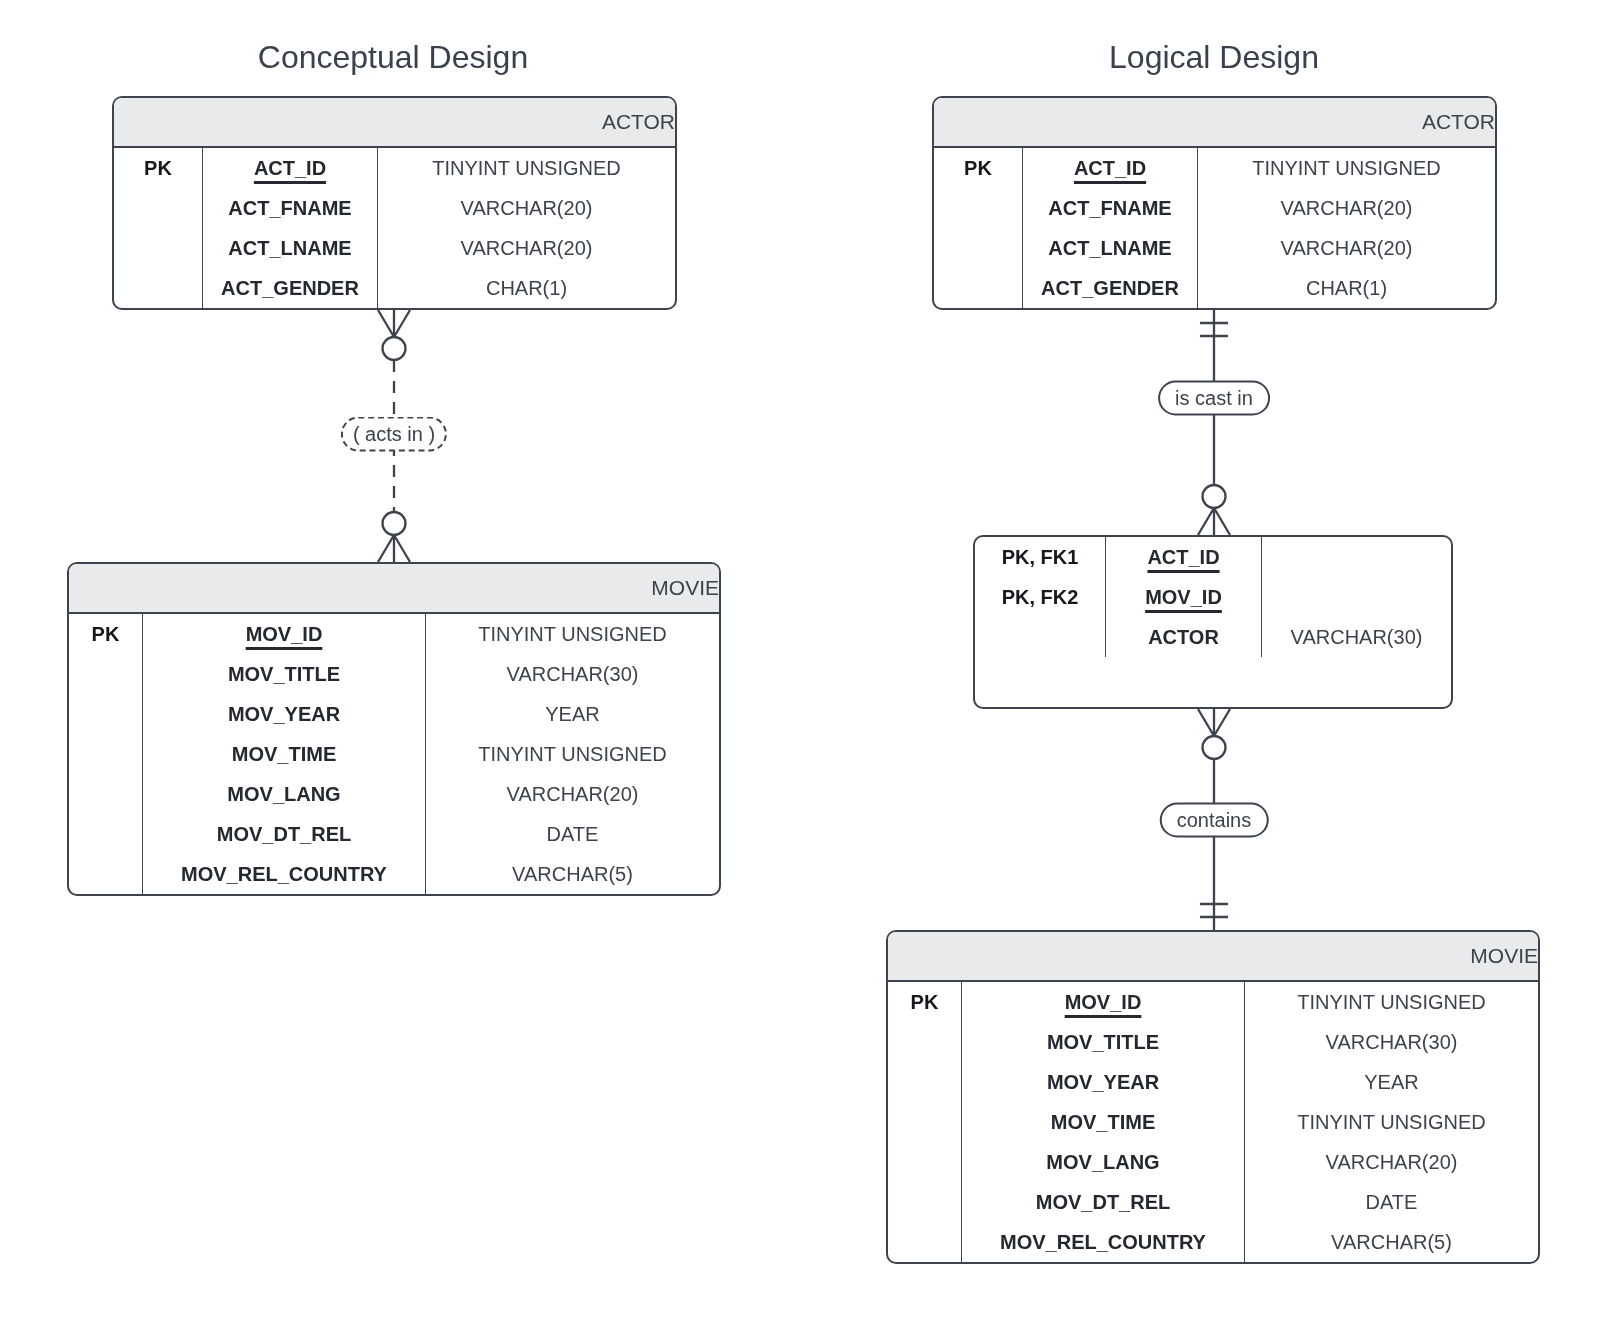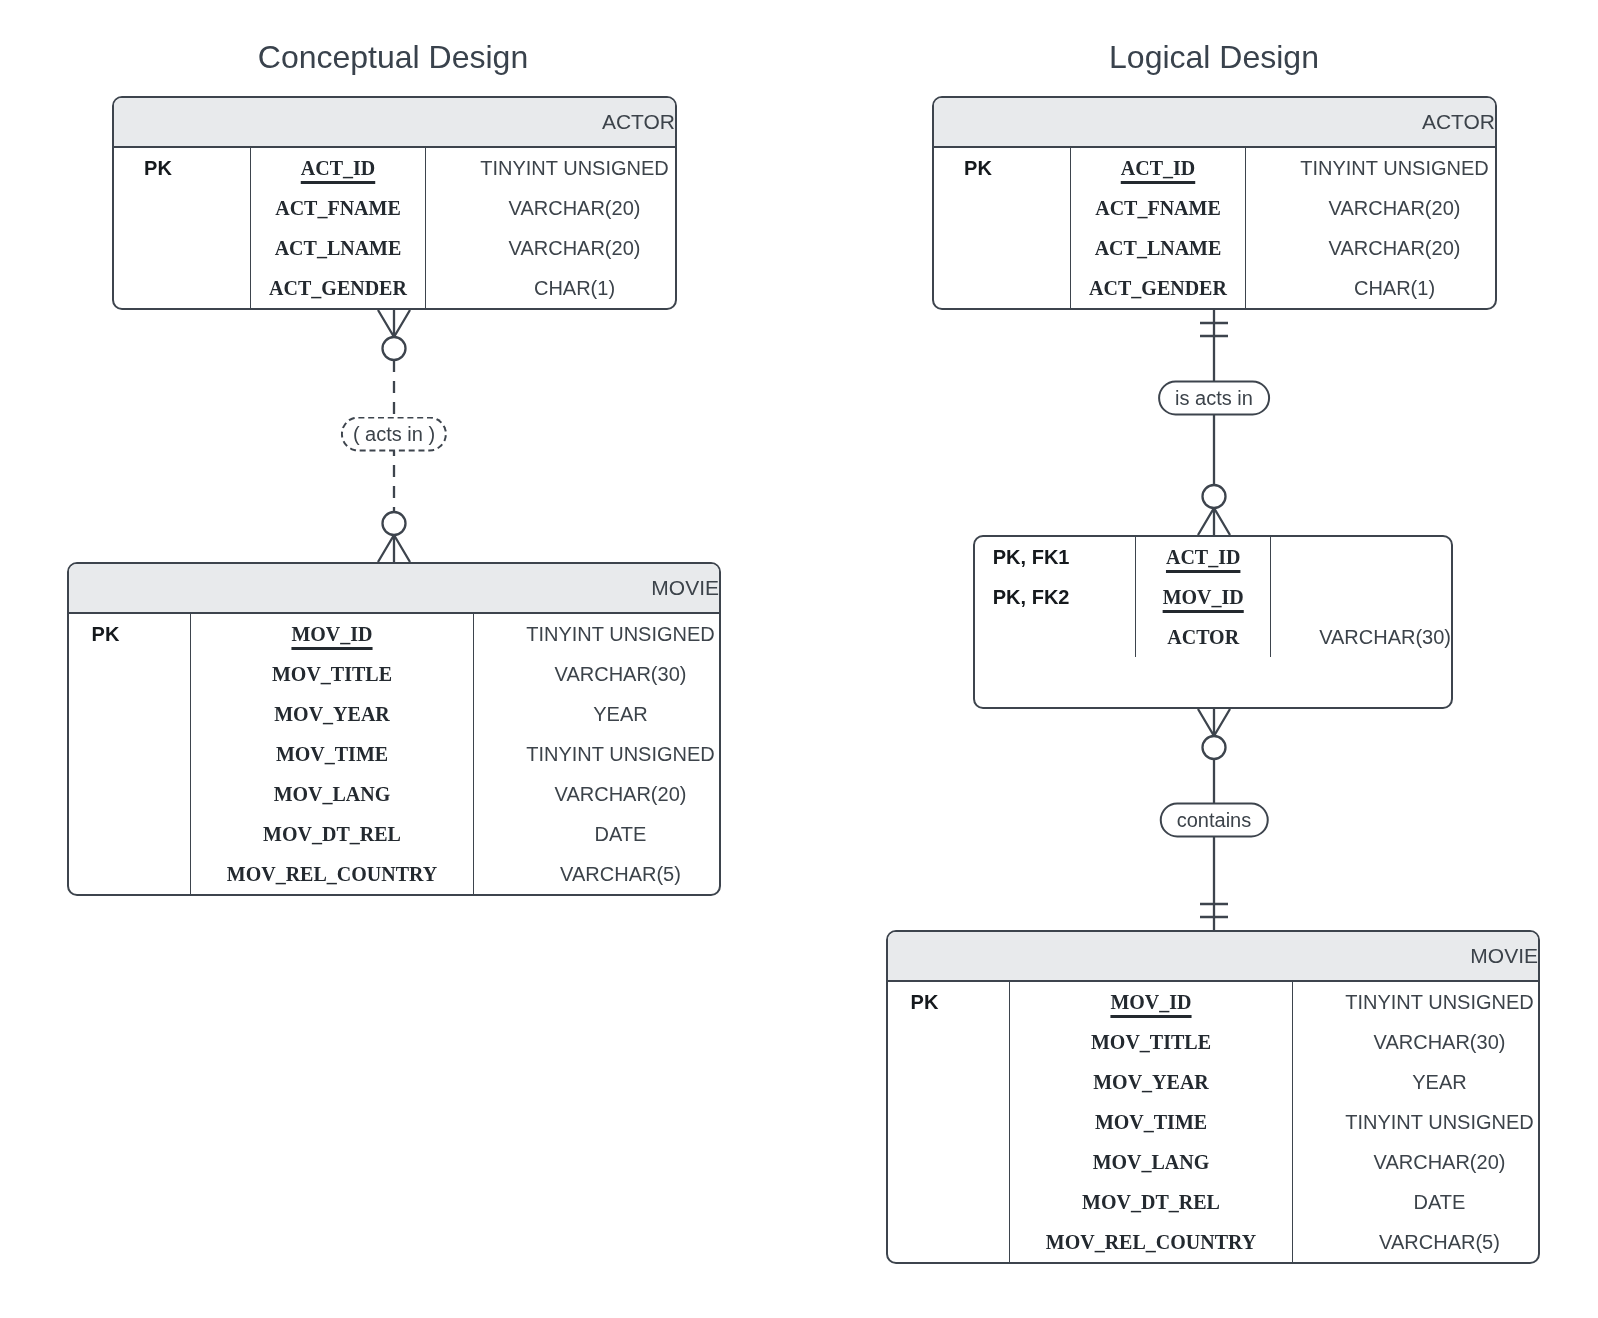--- a/index.html
+++ b/index.html
@@ -44,26 +44,25 @@
   }
   .erd-header {
     height: 48px;
     line-height: 48px;
     background: var(--header-fill);
     border-bottom: 2px solid var(--border);
     text-align: right;
     font-size: 21px;
     color: var(--text);
   }
-  .erd-body { display: flex; align-items: flex-start; gap: 48px; }
+  .erd-body { display: flex; align-items: flex-start; }
   .erd-col { box-sizing: border-box; }
   .erd-col.col-attr {
     border-left: 1.6px solid var(--border);
     border-right: 1.6px solid var(--border);
-    font-family: Liberation Serif, serif;
   }
   .erd-col.col-type { flex: 1; }
   .cell {
     height: 40px;
     line-height: 40px;
     text-align: center;
     font-size: 20px;
     white-space: nowrap;
     overflow: visible;
   }
@@ -248,17 +247,17 @@
           <div class="cell type">TINYINT UNSIGNED</div>
           <div class="cell type">VARCHAR(20)</div>
           <div class="cell type">DATE</div>
           <div class="cell type">VARCHAR(5)</div>
         </div>
       </div>
     </div>
 
   <div class="rel-pill dashed" style="left:394px; top:434px;">( acts in )</div>
 
-  <div class="rel-pill" style="left:1214px; top:398px;">is acts in</div>
+  <div class="rel-pill" style="left:1214px; top:398px;">is cast in</div>
 
   <div class="rel-pill" style="left:1214px; top:820px;">contains</div>
 
 </div>
 
 </body></html>

